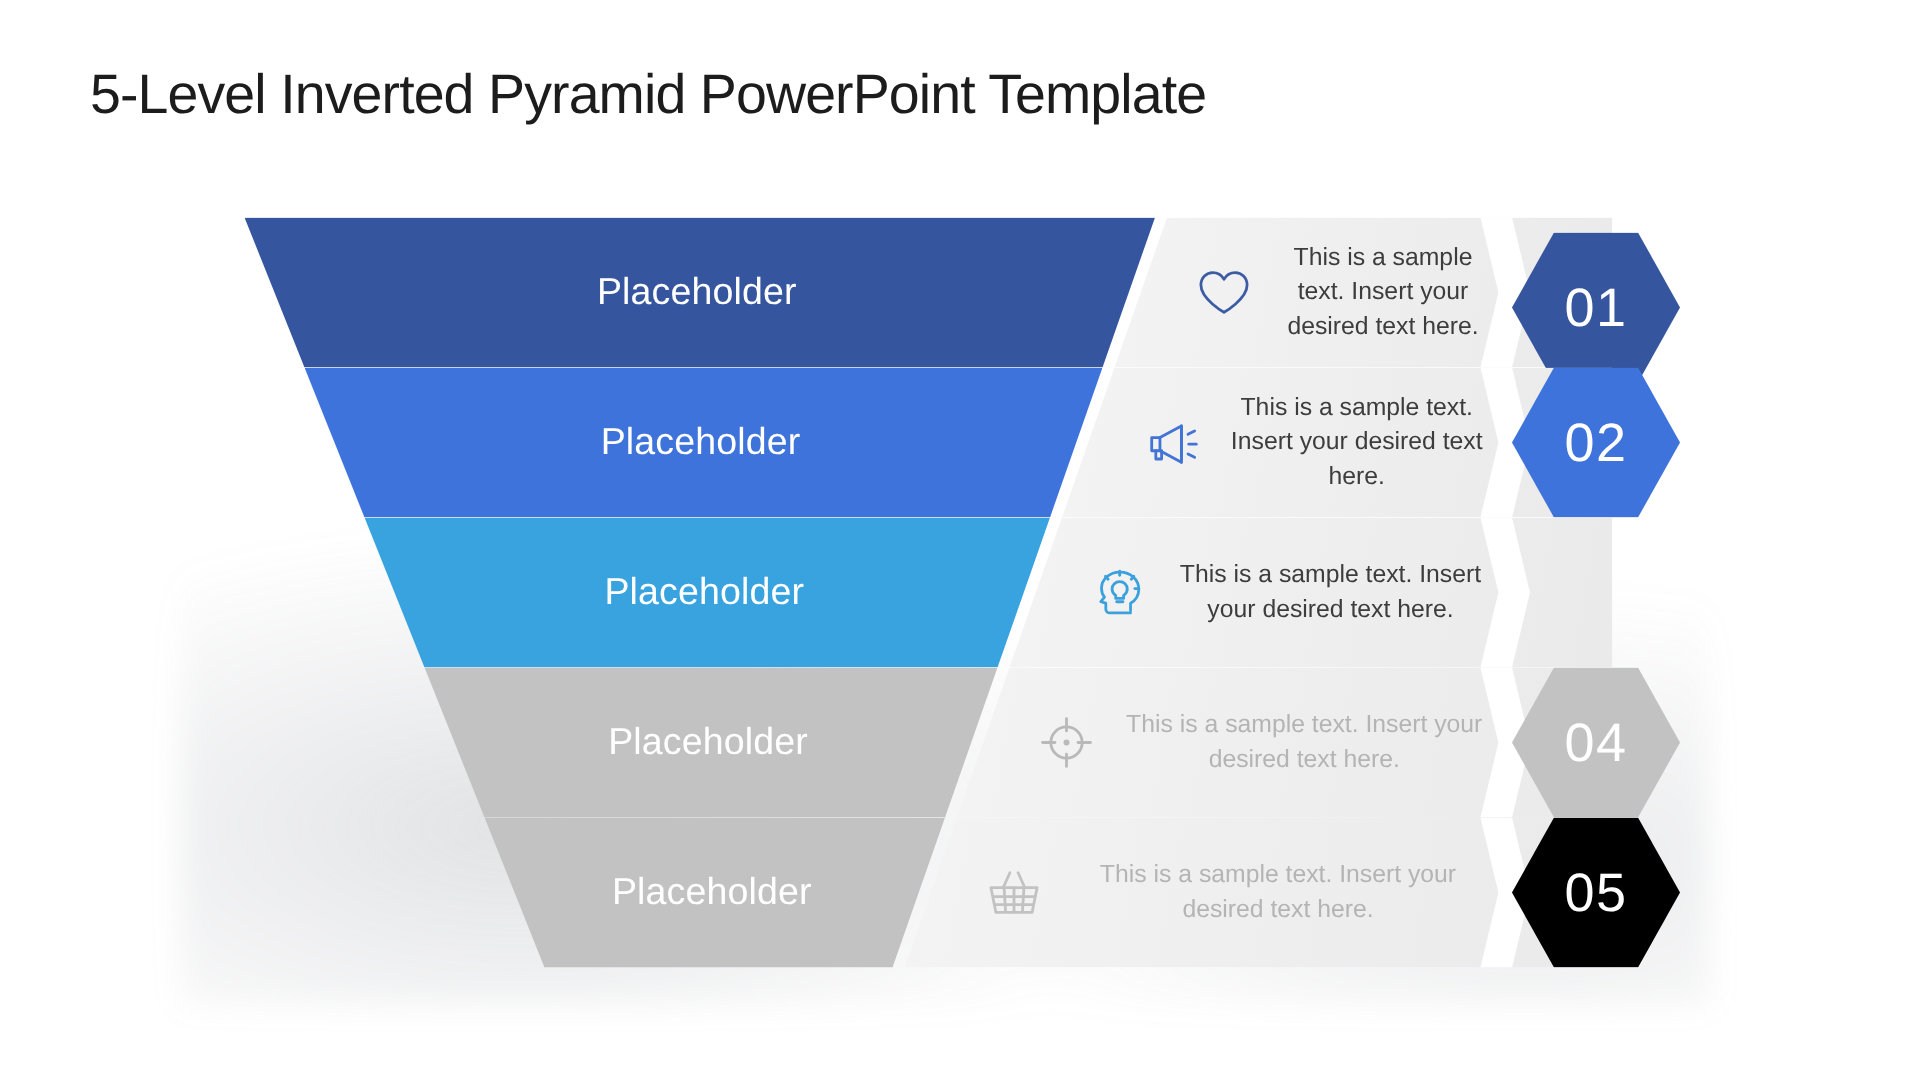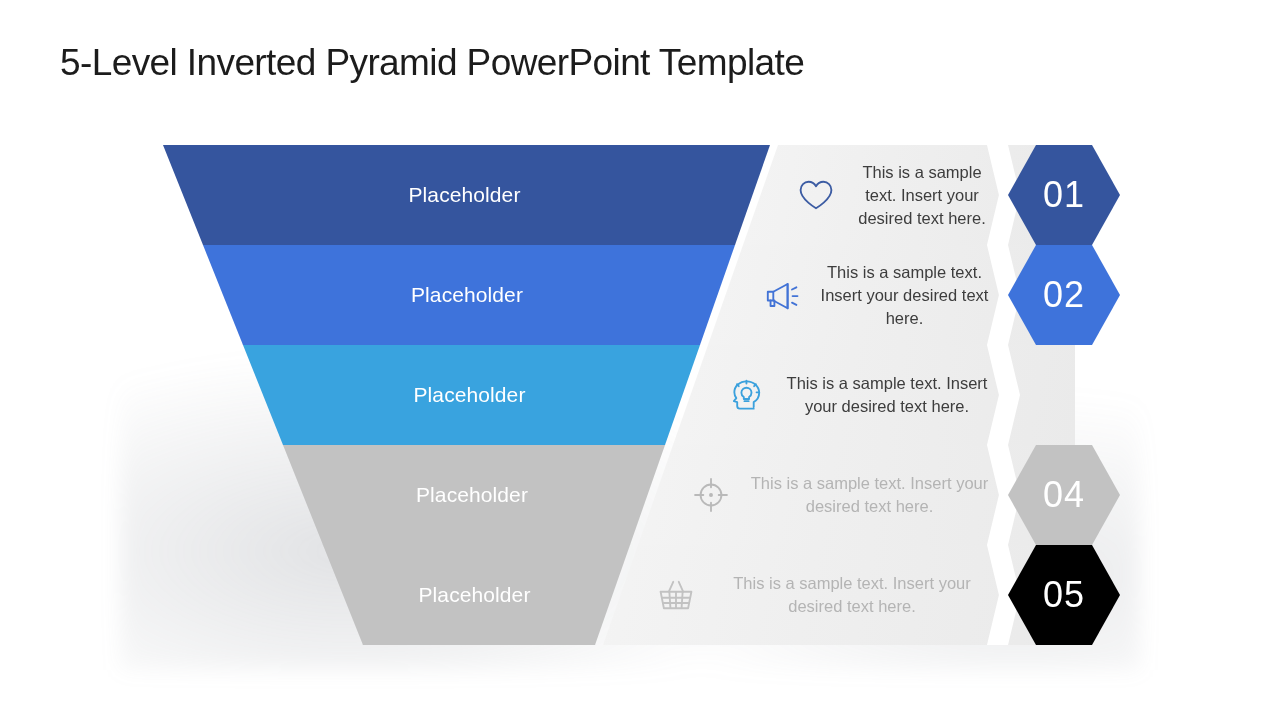--- a/index.html
+++ b/index.html
@@ -27,21 +27,21 @@
   
   .row{position:absolute;left:0;top:0;width:1280px;height:100px;}
 
   
   .funnel{
     position:absolute;top:0;height:100px;
     box-shadow:0 2px 4px rgba(90,95,105,.20);
   }
   .funnel .label{
     position:absolute;left:0;right:4px;top:50%;transform:translateY(-50%);
-    text-align:center;color:#ffffff;font-size:21px;letter-spacing:.1px;
+    text-align:center;color:#ffffff;font-size:25px;letter-spacing:.1px;
   }
 
   
   .panel{
     position:absolute;top:0;height:100px;
     background:linear-gradient(100deg,#f4f4f4 0%,#efefef 45%,#eaeaea 100%);
     box-shadow:0 2px 5px rgba(95,100,110,.16);
   }
   .panel-inner{position:absolute;inset:0;}
 
@@ -90,21 +90,21 @@
           <div class="panel-inner">
             <div class="ico" style="left: 63px;">
               <svg viewBox="0 0 40 40">
                 <path fill="none" stroke="#3c5ca3" stroke-width="1.7" stroke-linecap="round" stroke-linejoin="round" d="M20 32 C 20 32 6 24 6 15.5 C 6 11 9.4 8 13.2 8 C 16 8 18.6 9.6 20 12 C 21.4 9.6 24 8 26.8 8 C 30.6 8 34 11 34 15.5 C 34 24 20 32 20 32 Z"></path>
               </svg>
             </div>
             <div class="ptext" style="left: 121px; width: 144px; color: rgb(61, 61, 61);">This is a sample text. Insert your desired text here.</div>
             <div class="notch" style="left: 257px;"></div>
           </div>
         </div>
-        <div class="hex" style="left: 1008px; background: rgb(53, 85, 158);">
+        <div class="hex" style="left: 1008px; background: rgb(53, 85, 158); margin-top: 10px;">
           <span>01</span>
         </div>
       </div>
       <div class="row" style="top: 245px;">
         <div class="funnel" style="left: 203px; width: 532px; background: rgb(62, 115, 219); clip-path: polygon(0% 0%, 100% 0%, 93.421% 100%, 7.519% 100%);">
           <div class="label">Placeholder</div>
         </div>
         <div class="panel" style="left: 694px; width: 381px; clip-path: polygon(12.861% 0%, 100% 0%, 100% 100%, 3.675% 100%);">
           <div class="panel-inner">
             <div class="ico" style="left: 63px;">

